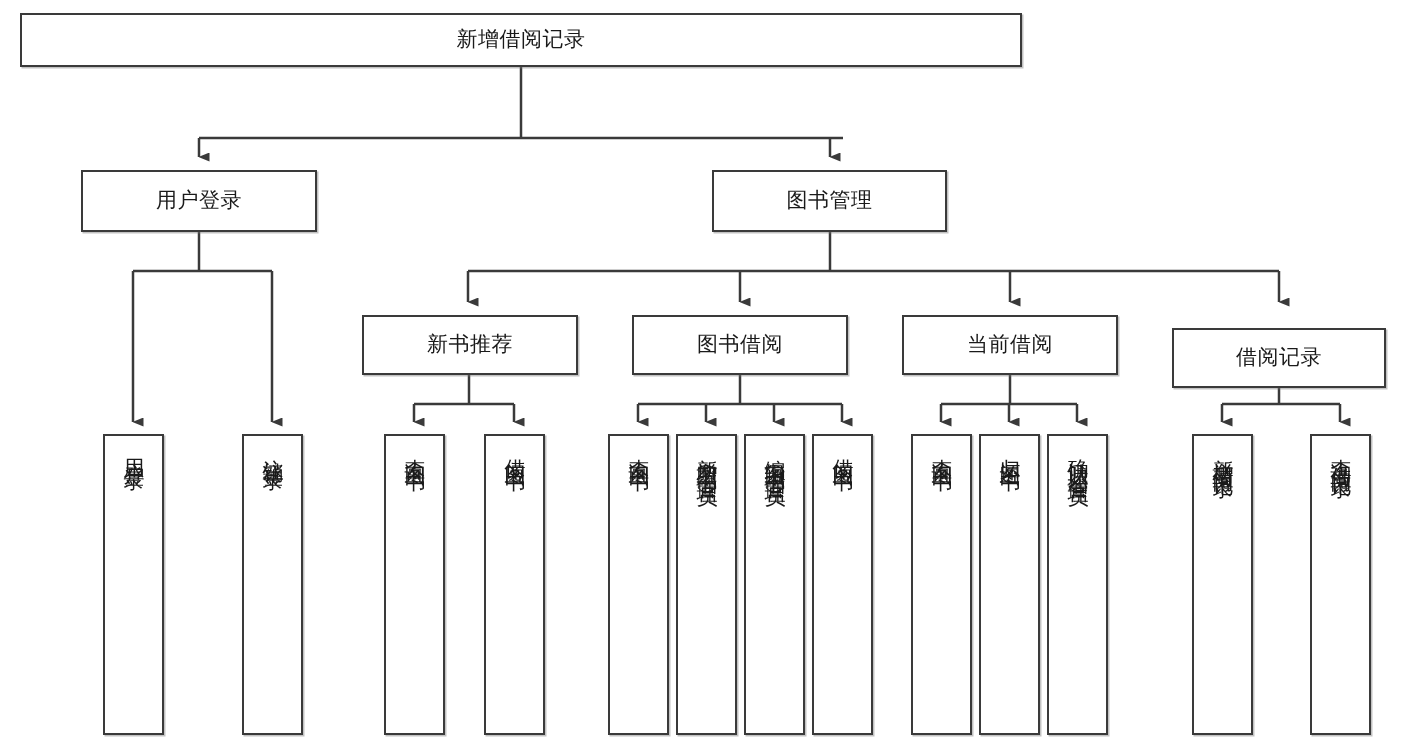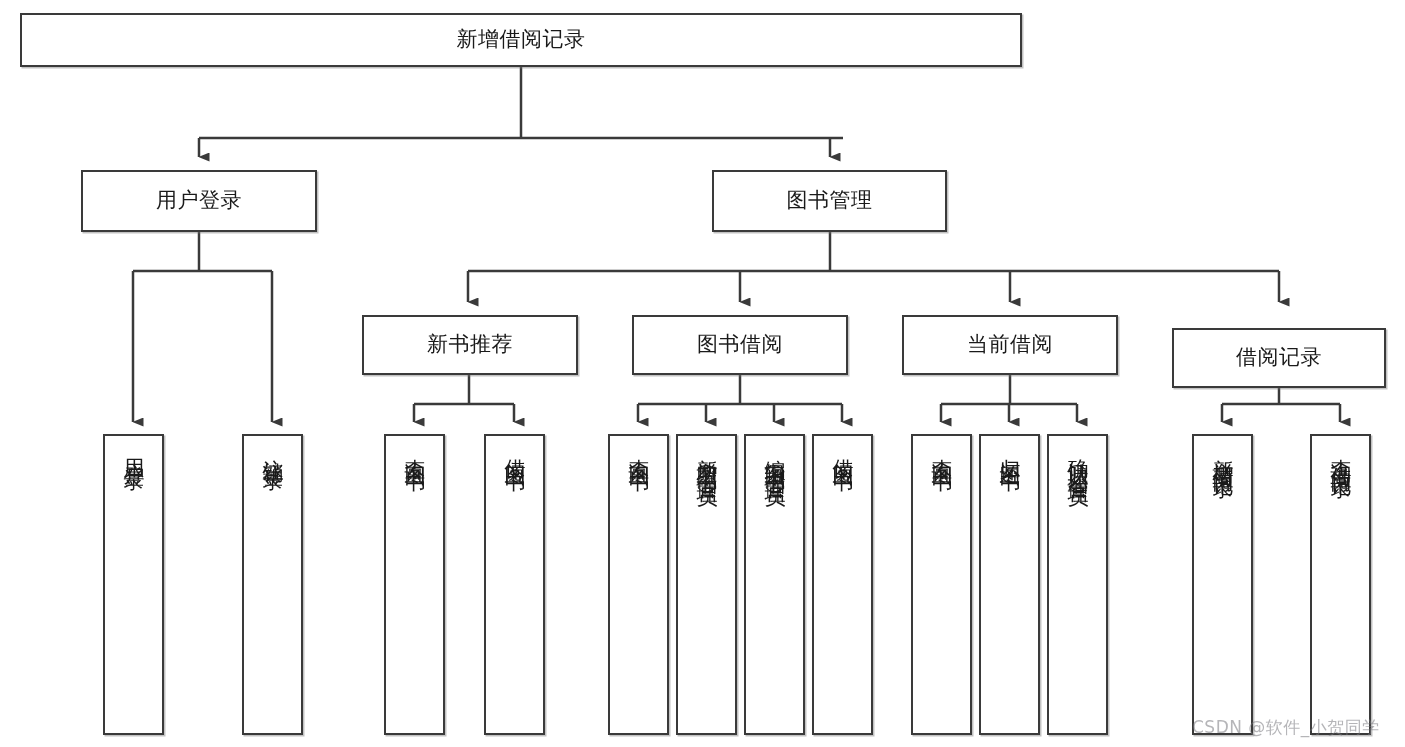--- a/index.html
+++ b/index.html
@@ -198,15 +198,14 @@
   </div>
 
   <div class="node vert" style="left:1192px; top:434px; width:61px; height:301px;">
     <span class="label">新增借阅记录</span>
   </div>
 
   <div class="node vert" style="left:1310px; top:434px; width:61px; height:301px;">
     <span class="label">查询借阅记录</span>
   </div>
 
-  <div class="watermark" style="left:1192px; top:716px;">CSDN @软件_小贺同学</div>
 
 </div>
 
 </body></html>

